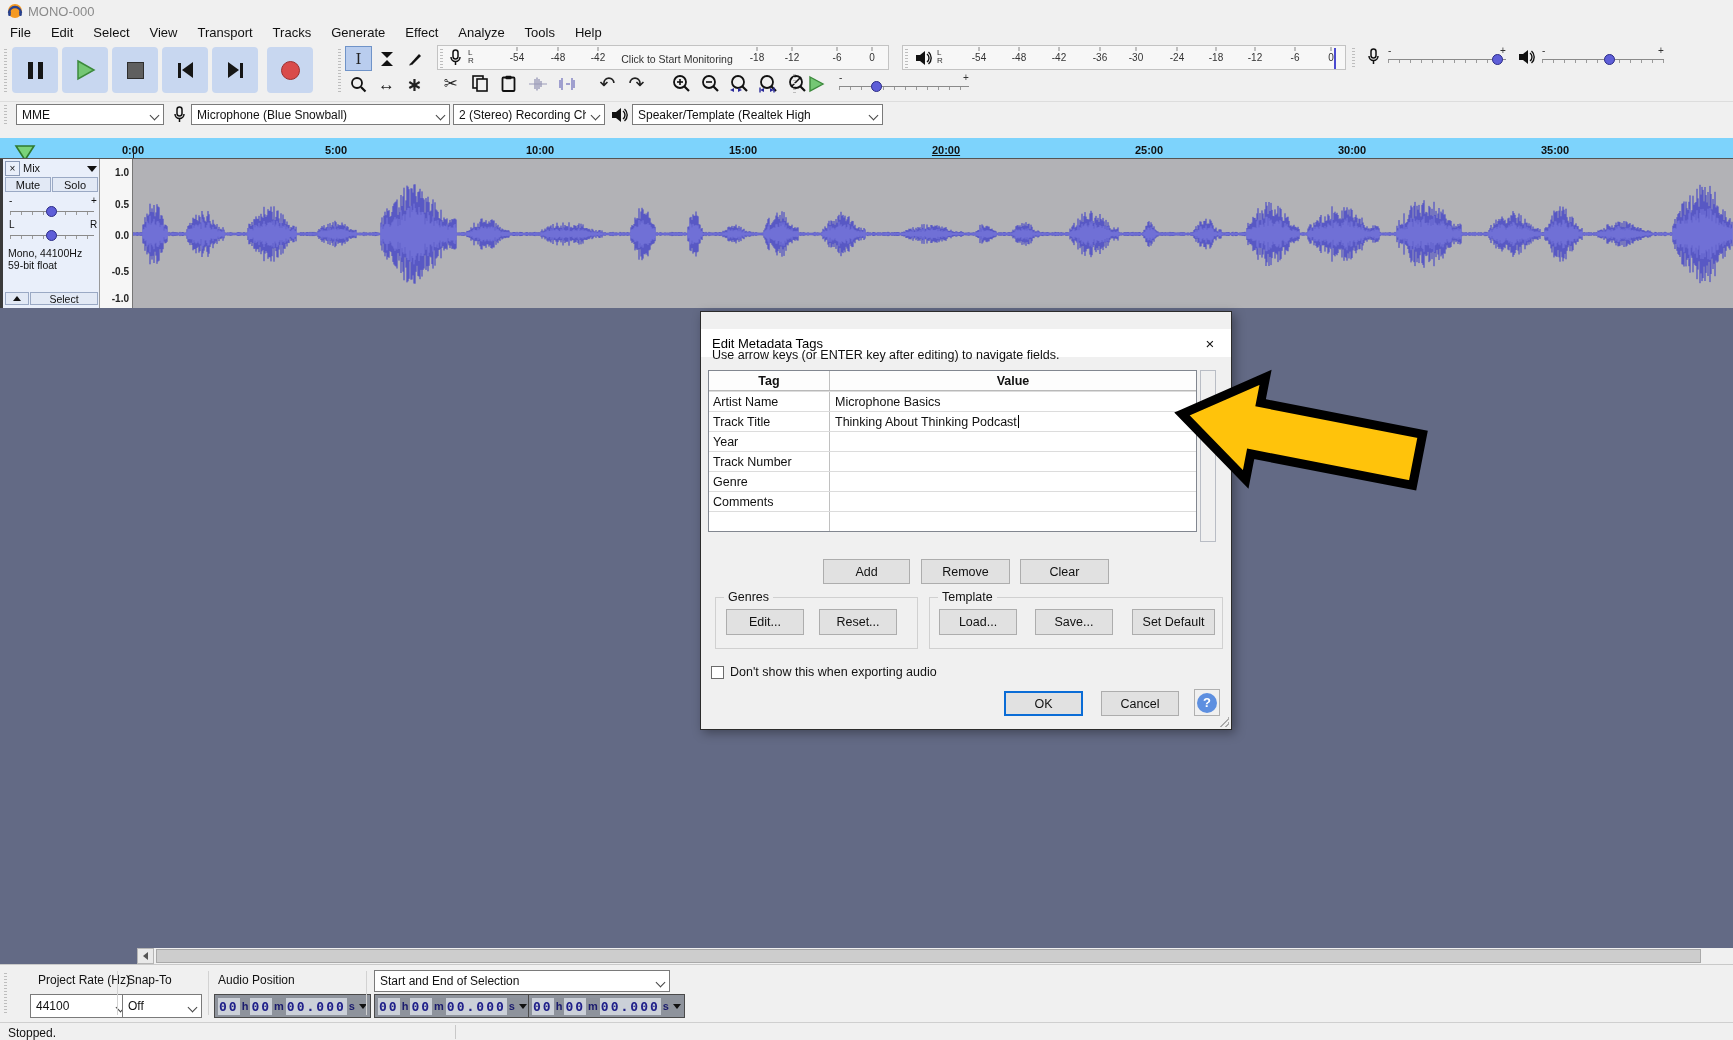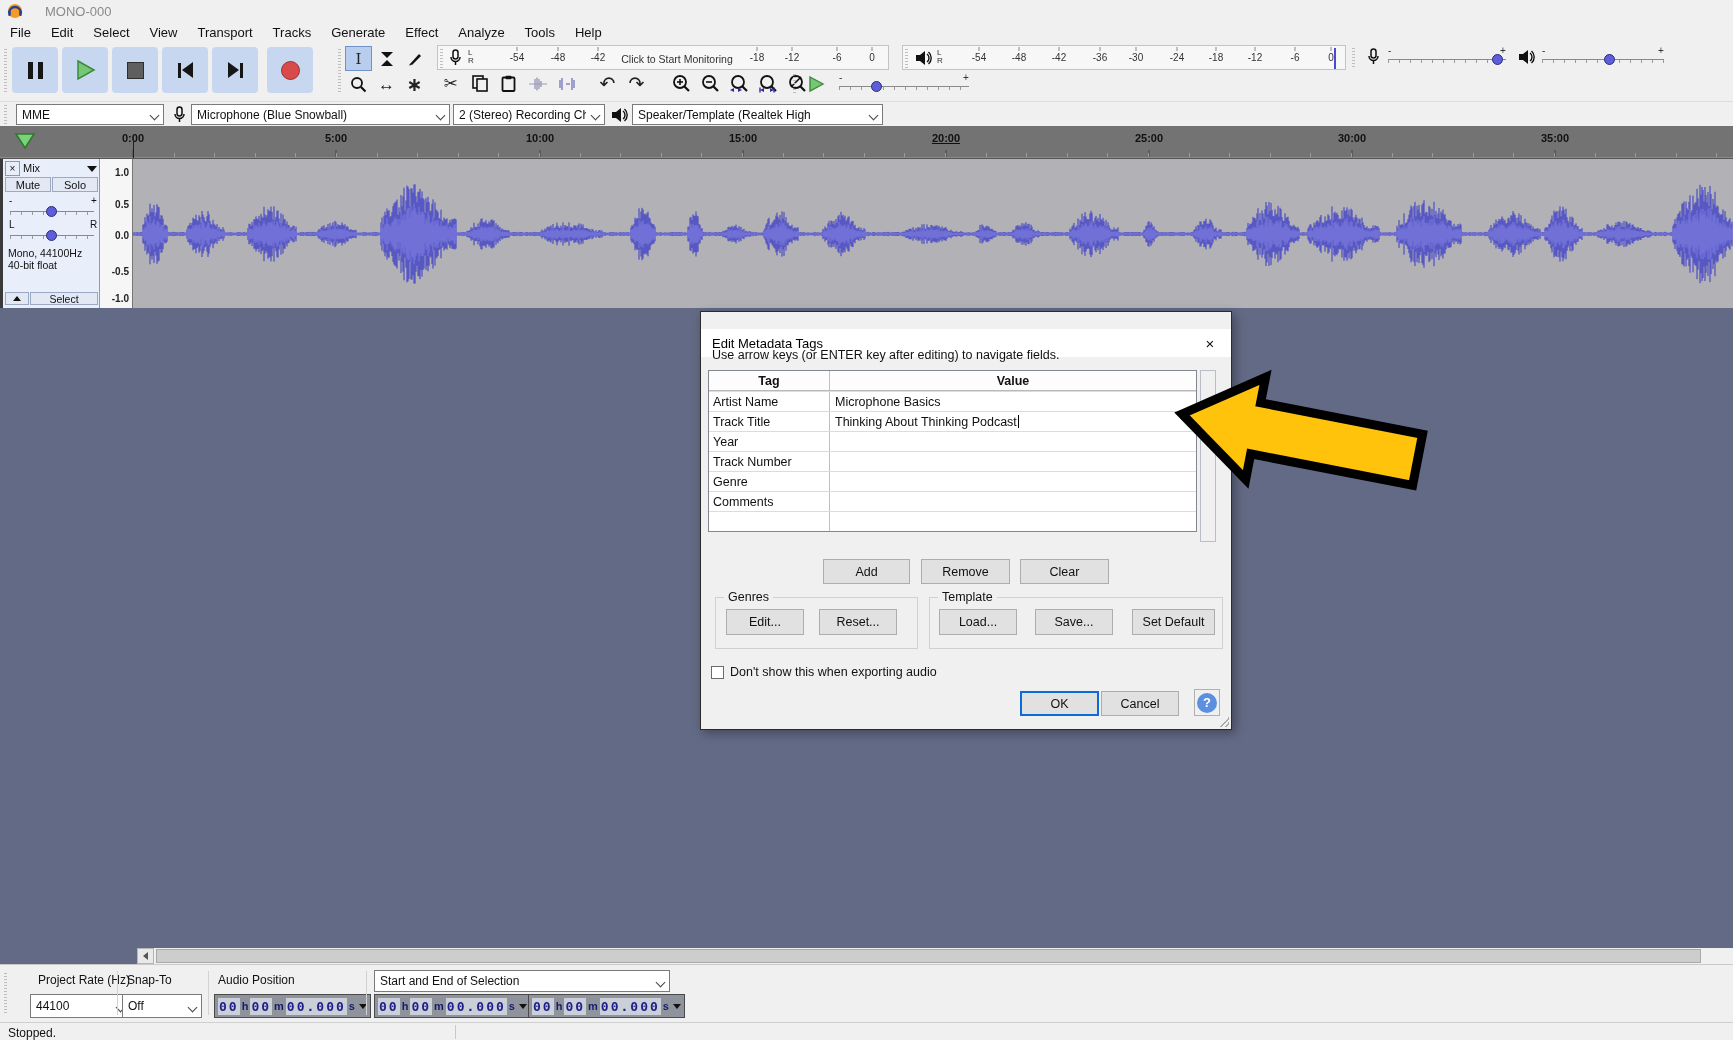--- a/index.html
+++ b/index.html
@@ -30,21 +30,21 @@
   .chan{font-size:8px;line-height:8px;color:#333;}
   .slider-track{position:absolute;height:1px;background:#8a8a8a;}
   .slider-ticks{position:absolute;height:3px;background:repeating-linear-gradient(to right,#9a9a9a 0 1px,transparent 1px 11px);}
   .slider-thumb{position:absolute;width:11px;height:11px;border-radius:50%;background:#5e5ed8;border:1px solid #2b2b86;box-sizing:border-box;}
   .pm{font-size:10px;color:#333;}
   
   .devicebar{left:0;top:101px;width:100%;height:25px;background:#f0f0f0;border-top:1px solid #ddd;}
   .combo{position:absolute;height:21px;background:#fff;border:1px solid #7a7a7a;box-sizing:border-box;display:flex;align-items:center;font-size:12px;color:#111;padding:0 18px 0 5px;white-space:nowrap;overflow:hidden;}
   .chev{position:absolute;right:5px;top:7px;width:6px;height:6px;border-right:1px solid #444;border-bottom:1px solid #444;transform:rotate(45deg);}
   
-  .timeline{left:0;top:126px;width:100%;height:32px;background:#737373;border-bottom:1px solid #8a8a8a;box-sizing:border-box;}
+  .timeline{left:0;top:138px;width:100%;height:32px;background:#7dd3fc;border-bottom:1px solid #8a8a8a;box-sizing:border-box;}
   .tl-label{position:absolute;top:6px;transform:translateX(-50%);font-size:11px;font-weight:bold;color:#111;}
   .tl-tick{position:absolute;bottom:0;width:1px;height:7px;background:#444;transform:translateX(-50%);}
   .tl-minor{position:absolute;left:133px;bottom:0;width:1600px;height:4px;background:repeating-linear-gradient(to right,#9a9a9a 0 1px,transparent 1px 40.6px);}
   
   .trackrow{left:0;top:158px;width:100%;height:150px;border-top:1px solid #555;border-bottom:1px solid #555;box-sizing:content-box;}
   .tpanel{position:absolute;left:0;top:0;width:100px;height:150px;background:#e9effa;border-left:3px solid #3a3a3a;border-right:1px solid #999;box-sizing:border-box;font-size:11px;color:#111;}
   .tp-btn{background:#e2e9f5;border:1px solid #9aa9c4;box-sizing:border-box;display:flex;align-items:center;justify-content:center;font-size:11px;}
   .vruler{position:absolute;left:100px;top:0;width:33px;height:150px;background:#f6f6f6;border-right:1px solid #777;box-sizing:border-box;}
   .vr-label{position:absolute;right:3px;transform:translateY(-50%);font-size:10px;font-weight:bold;color:#222;}
   .wavearea{position:absolute;left:133px;top:0;width:1600px;height:150px;background:#b2b2b6;}
@@ -92,21 +92,21 @@
 
 <div class="screen">
 
   <div class="abs titlebar">
     <svg class="abs" style="left:7px;top:3px" width="16" height="16" viewBox="0 0 16 16">
       <circle cx="8" cy="8" r="7" fill="#f59a23"></circle>
       <path d="M2 10 a6 6 0 0 1 12 0" fill="none" stroke="#27418f" stroke-width="2.4"></path>
       <rect x="1.2" y="8" width="2.6" height="5" rx="1.2" fill="#27418f"></rect>
       <rect x="12.2" y="8" width="2.6" height="5" rx="1.2" fill="#27418f"></rect>
     </svg>
-    <span class="title-text" style="margin-left:45px">MONO-000</span>
+    <span class="title-text" style="margin-left:28px">MONO-000</span>
   </div>
 
   <div class="abs menubar">
 
   <span class="menu-item">File</span>
       <span class="menu-item">Edit</span>
       <span class="menu-item">Select</span>
       <span class="menu-item">View</span>
       <span class="menu-item">Transport</span>
       <span class="menu-item">Tracks</span>
@@ -527,21 +527,21 @@
       <div class="slider-track" style="left:7px;top:52px;width:84px"></div>
       <div class="slider-ticks" style="left:7px;top:53px;width:84px"></div>
       <div class="slider-thumb" style="left:43px;top:47px"></div>
       <span class="abs" style="left:6px;top:60px;font-size:10px">L</span>
       <span class="abs" style="left:87px;top:60px;font-size:10px">R</span>
       <div class="slider-track" style="left:7px;top:76px;width:84px"></div>
       <div class="slider-ticks" style="left:7px;top:77px;width:84px"></div>
       <div class="slider-thumb" style="left:43px;top:71px"></div>
       <div class="abs" style="left:5px;top:88px;font-size:10.5px;line-height:12px">
         <div>Mono, 44100Hz</div>
-        <div>40-bit float</div>
+        <div>59-bit float</div>
       </div>
       <div class="tp-btn abs" style="left:2px;top:133px;width:24px;height:13px">
         <span style="width:0;height:0;border-left:4px solid transparent;border-right:4px solid transparent;border-bottom:5px solid #111"></span>
       </div>
       <div class="tp-btn abs" style="left:27px;top:133px;width:68px;height:13px;font-size:10.5px">
           <span>Select</span>
         </div>
     </div>
     <div class="vruler">
 
@@ -712,21 +712,21 @@
       <div class="wbtn" style="left:202px;top:11px;width:83px;height:26px">
           <span>Set Default</span>
         </div>
     </div>
 
     <div class="checkbox">
       <span class="cb-box"></span>
       <span>Don't show this when exporting audio</span>
     </div>
 
-    <div class="wbtn okbtn" style="left:319px;top:379px;width:79px">
+    <div class="wbtn okbtn" style="left:303px;top:379px;width:79px">
         <span>OK</span>
       </div>
     <div class="wbtn" style="left:400px;top:379px;width:78px">
         <span>Cancel</span>
       </div>
     <div class="helpbtn">
         <span class="helpcircle">?</span>
       </div>
     <div class="resizegrip"></div>
   </div>

